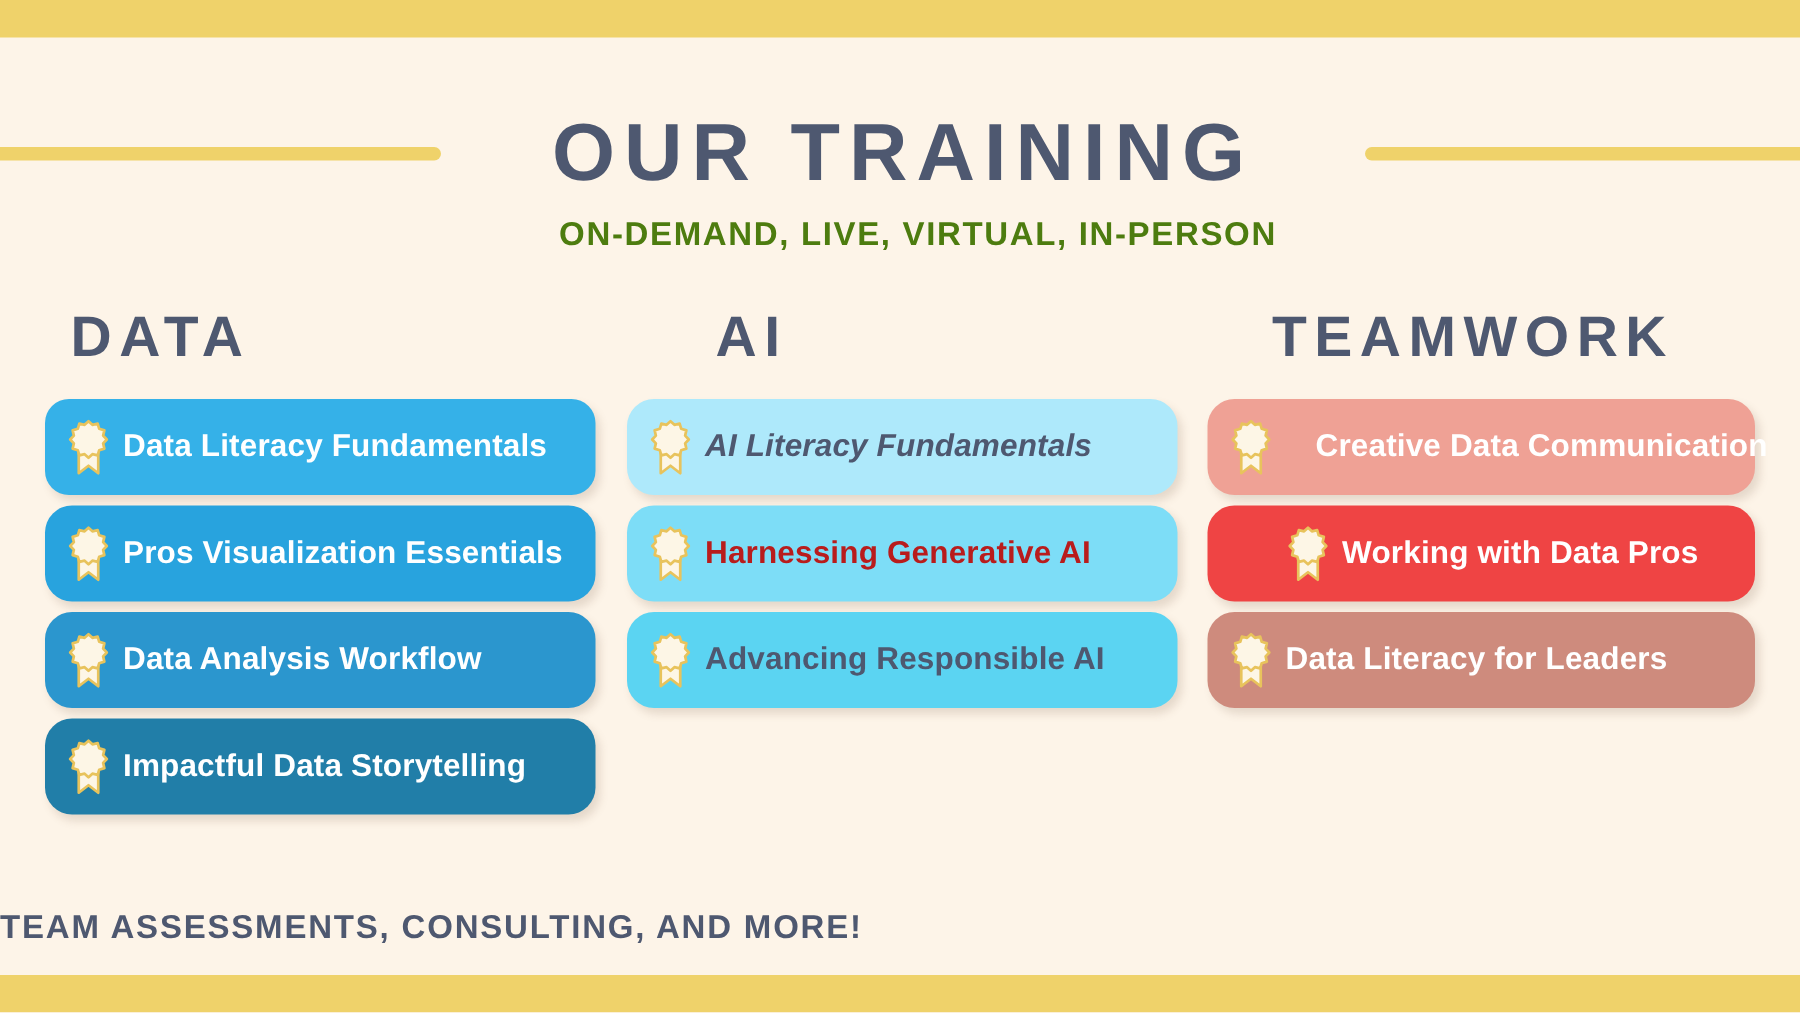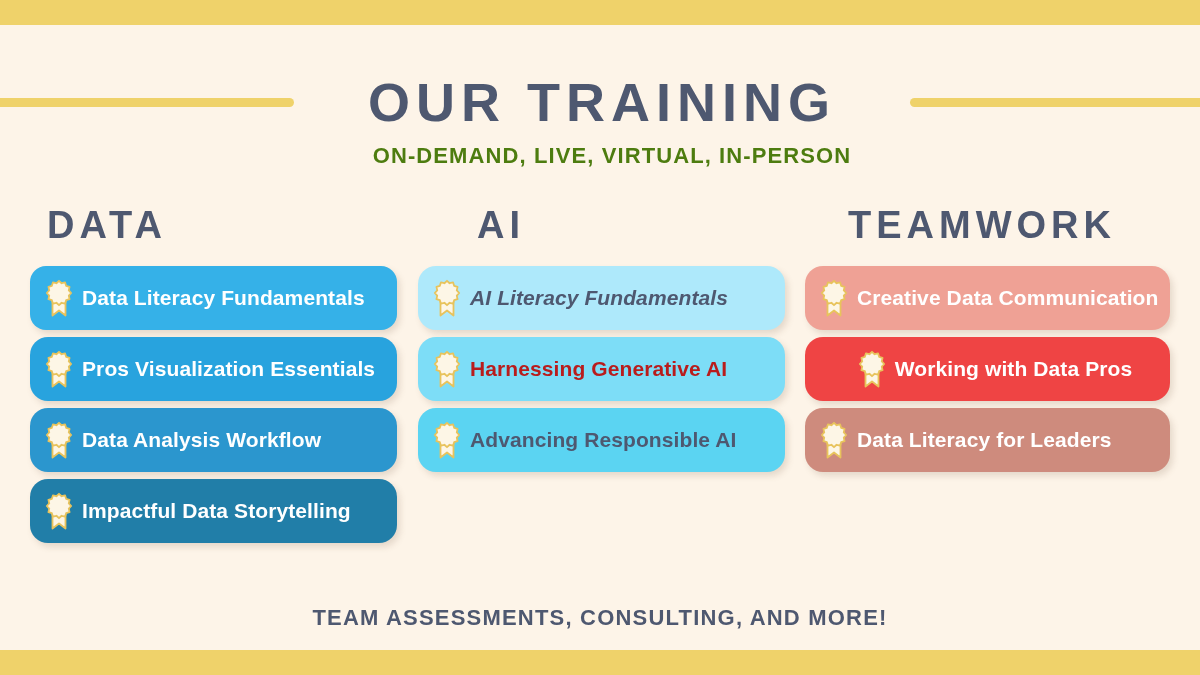--- a/index.html
+++ b/index.html
@@ -157,21 +157,20 @@
   .col-teamwork .col-head { padding-right: 12px; }
 
   .pill.light-text  .pill-label { color: #FFFFFF; }
   .pill.dark-text   .pill-label { color: #4E5870; }
 
   
   .footer {
     position: absolute;
     left: 0; top: 605px;
     width: 1200px;
-    text-align: center;
     font-size: 22px;
     font-weight: bold;
     letter-spacing: 1.2px;
     color: #4E5870;
   }
 </style>
 </head>
 <body>
 
 <div class="slide">
@@ -243,21 +242,21 @@
               <path d="M10.5 23 L10.5 37.5 L17 32.5 L23.5 37.5 L23.5 23 Z" fill="#FDF6E6" stroke="#E8C35C" stroke-width="1.8" stroke-linejoin="round"></path>
               <path d="M17.00 2.80 L19.61 5.24 L23.10 4.43 L24.14 7.86 L27.57 8.90 L26.76 12.39 L29.20 15.00 L26.76 17.61 L27.57 21.10 L24.14 22.14 L23.10 25.57 L19.61 24.76 L17.00 27.20 L14.39 24.76 L10.90 25.57 L9.86 22.14 L6.43 21.10 L7.24 17.61 L4.80 15.00 L7.24 12.39 L6.43 8.90 L9.86 7.86 L10.90 4.43 L14.39 5.24 Z" fill="#FDF6E6" stroke="#E8C35C" stroke-width="1.8" stroke-linejoin="round"></path>
             </svg>
             <span class="pill-label" style="color: rgb(78, 88, 112);">Advancing Responsible AI</span>
           </div>
         </div>
       </div>
       <div class="column col-teamwork">
         <div class="col-head">TEAMWORK</div>
         <div class="pill-list">
-          <div class="pill light-text" style="background: rgb(239, 161, 149);">
+          <div class="pill light-text" style="background: rgb(239, 161, 149); gap: 20px;">
             <svg viewBox="0 0 34 40" class="pill-icon">
               <path d="M10.5 23 L10.5 37.5 L17 32.5 L23.5 37.5 L23.5 23 Z" fill="#FDF6E6" stroke="#E8C35C" stroke-width="1.8" stroke-linejoin="round"></path>
               <path d="M17.00 2.80 L19.61 5.24 L23.10 4.43 L24.14 7.86 L27.57 8.90 L26.76 12.39 L29.20 15.00 L26.76 17.61 L27.57 21.10 L24.14 22.14 L23.10 25.57 L19.61 24.76 L17.00 27.20 L14.39 24.76 L10.90 25.57 L9.86 22.14 L6.43 21.10 L7.24 17.61 L4.80 15.00 L7.24 12.39 L6.43 8.90 L9.86 7.86 L10.90 4.43 L14.39 5.24 Z" fill="#FDF6E6" stroke="#E8C35C" stroke-width="1.8" stroke-linejoin="round"></path>
             </svg>
             <span class="pill-label" style="color: rgb(255, 255, 255);">Creative Data Communication</span>
           </div>
           <div class="pill light-text" style="background: #ef4444; justify-content: center;">
             <svg viewBox="0 0 34 40" class="pill-icon">
               <path d="M10.5 23 L10.5 37.5 L17 32.5 L23.5 37.5 L23.5 23 Z" fill="#FDF6E6" stroke="#E8C35C" stroke-width="1.8" stroke-linejoin="round"></path>
               <path d="M17.00 2.80 L19.61 5.24 L23.10 4.43 L24.14 7.86 L27.57 8.90 L26.76 12.39 L29.20 15.00 L26.76 17.61 L27.57 21.10 L24.14 22.14 L23.10 25.57 L19.61 24.76 L17.00 27.20 L14.39 24.76 L10.90 25.57 L9.86 22.14 L6.43 21.10 L7.24 17.61 L4.80 15.00 L7.24 12.39 L6.43 8.90 L9.86 7.86 L10.90 4.43 L14.39 5.24 Z" fill="#FDF6E6" stroke="#E8C35C" stroke-width="1.8" stroke-linejoin="round"></path>

